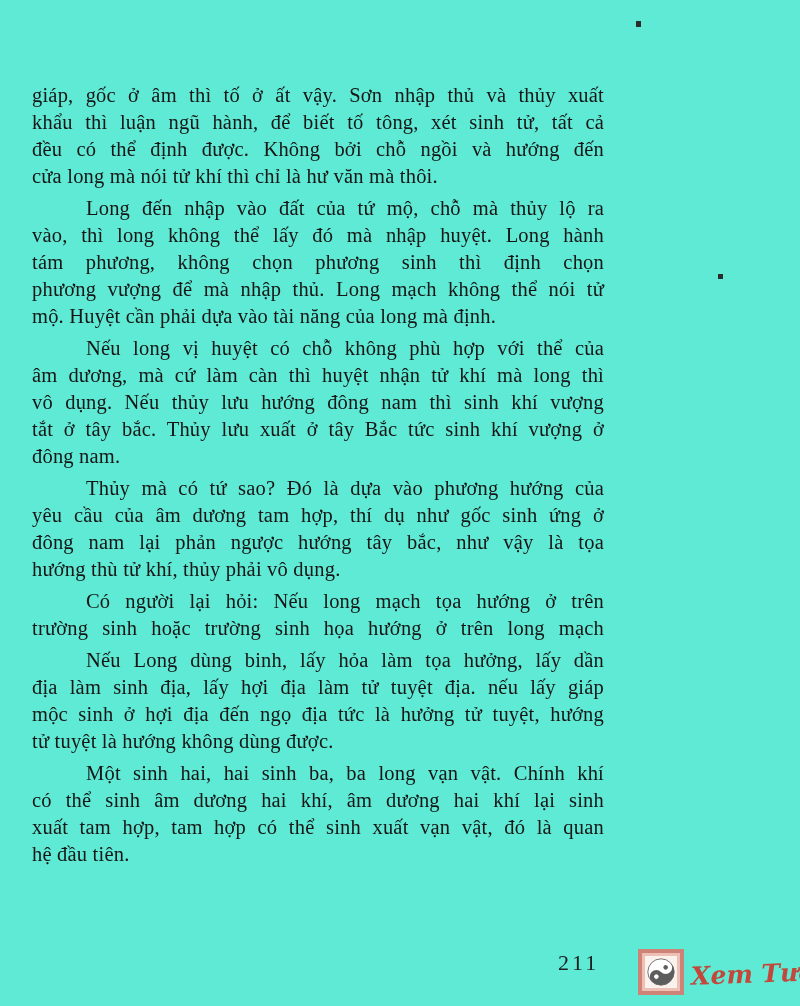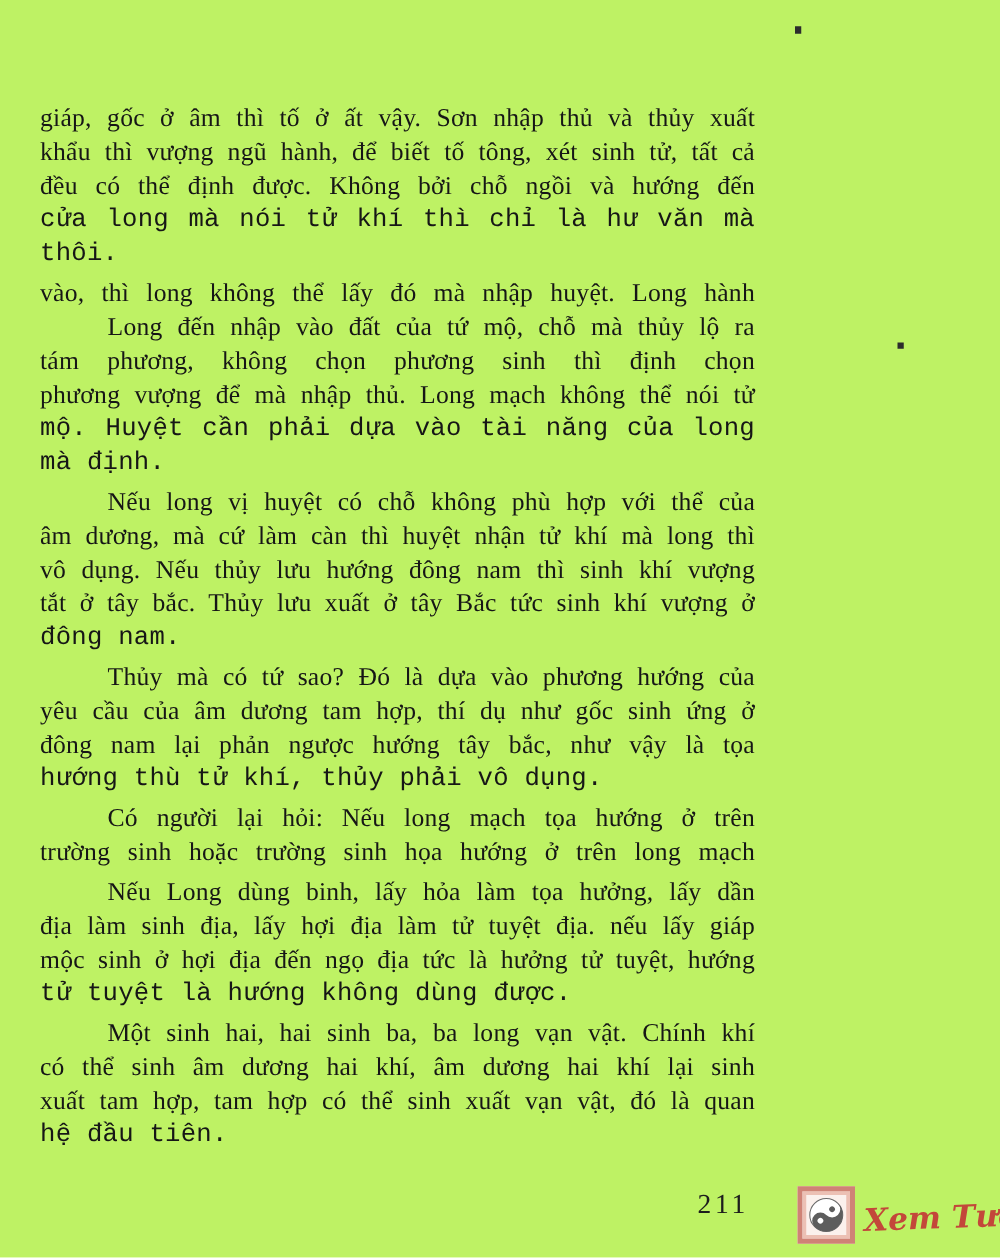--- a/index.html
+++ b/index.html
@@ -1,38 +1,38 @@
 <!DOCTYPE html>
 <html><head>
 <meta charset="utf-8">
 <style>
   html,body { margin:0; padding:0; background:#ffffff; }
   .page {
     position:relative;
     width:800px; height:1006px;
-    background:#bef264;
+    background:#5eead4;
     font-family:"Liberation Serif", serif;
     color:#161616;
     overflow:hidden;
   }
   .text-block {
     position:absolute;
     left:32px; top:82px;
     width:572px;
   }
   .para { margin:0 0 5px 0; }
   .line {
     font-size:20.5px;
     line-height:27px;
     text-align:justify;
     text-align-last:justify;
     letter-spacing:0.2px;
   }
   .line.ind { text-indent:54px; }
-  .line.end { text-align-last:left;font-family:Liberation Mono, monospace; }
+  .line.end { text-align-last:left; }
   .page-number {
     position:absolute;
     left:558px; top:950px;
     font-size:22px;
     letter-spacing:3px;
     color:#1d1d1d;
   }
   .speck { position:absolute; background:#2c2c2c; }
   .speck.s1 { left:636px; top:21px; width:5px; height:6px; }
   .speck.s2 { left:718px; top:274px; width:5px; height:5px; }
@@ -64,28 +64,28 @@
 
 <div class="page">
 
   <div class="speck s1"></div>
   <div class="speck s2"></div>
 
   <div class="text-block">
 
     <div class="para">
       <div class="line">giáp, gốc ở âm thì tố ở ất vậy. Sơn nhập thủ và thủy xuất</div>
-      <div class="line">khẩu thì vượng ngũ hành, để biết tố tông, xét sinh tử, tất cả</div>
+      <div class="line">khẩu thì luận ngũ hành, để biết tố tông, xét sinh tử, tất cả</div>
       <div class="line">đều có thể định được. Không bởi chỗ ngồi và hướng đến</div>
       <div class="line end">cửa long mà nói tử khí thì chỉ là hư văn mà thôi.</div>
     </div>
 
     <div class="para">
+      <div class="line ind">Long đến nhập vào đất của tứ mộ, chỗ mà thủy lộ ra</div>
       <div class="line">vào, thì long không thể lấy đó mà nhập huyệt. Long hành</div>
-      <div class="line ind">Long đến nhập vào đất của tứ mộ, chỗ mà thủy lộ ra</div>
       <div class="line">tám phương, không chọn phương sinh thì định chọn</div>
       <div class="line">phương vượng để mà nhập thủ. Long mạch không thể nói tử</div>
       <div class="line end">mộ. Huyệt cần phải dựa vào tài năng của long mà định.</div>
     </div>
 
     <div class="para">
       <div class="line ind">Nếu long vị huyệt có chỗ không phù hợp với thể của</div>
       <div class="line">âm dương, mà cứ làm càn thì huyệt nhận tử khí mà long thì</div>
       <div class="line">vô dụng. Nếu thủy lưu hướng đông nam thì sinh khí vượng</div>
       <div class="line">tắt ở tây bắc. Thủy lưu xuất ở tây Bắc tức sinh khí vượng ở</div>

